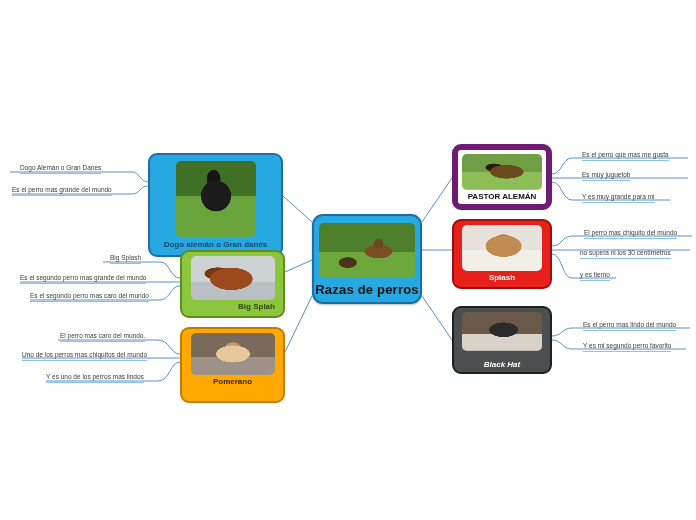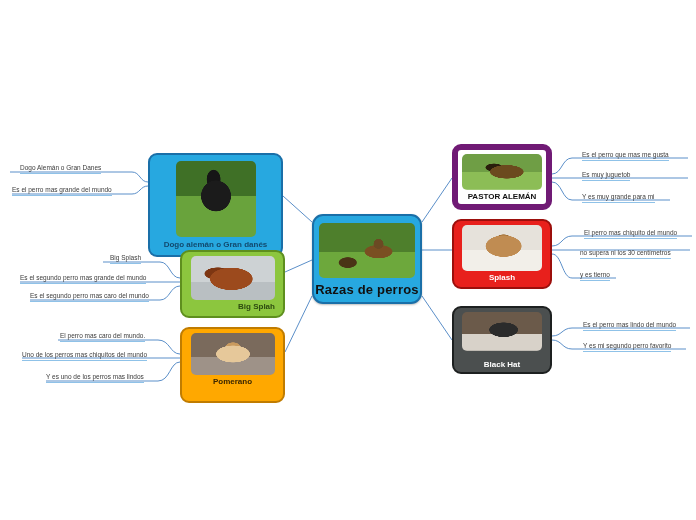--- a/index.html
+++ b/index.html
@@ -87,21 +87,21 @@
     background:#E8201C;border:2px solid #9c0f0c;padding:4px 4px 3px 4px;
   }
   #node-caniche .thumb{width:80px;height:46px;}
   #node-caniche .caption{font-size:8px;color:#ffffff;margin-top:3px;}
 
   #node-blackhat{
     left:452px;top:306px;width:100px;height:68px;
     background:#4b4f4f;border:2px solid #1d2020;padding:4px 4px 3px 4px;
   }
   #node-blackhat .thumb{width:80px;height:44px;}
-  #node-blackhat .caption{font-size:8px;color:#ffffff;margin-top:10px;}
+  #node-blackhat .caption{font-size:8px;color:#ffffff;margin-top:10px;font-style:italic;}
 
   
   .leaf{
     position:absolute;
     font-size:6.5px;
     color:#3b3b3b;
     white-space:nowrap;
     padding-bottom:1px;
     border-bottom:1px solid #8FC2E8;
     z-index:4;

